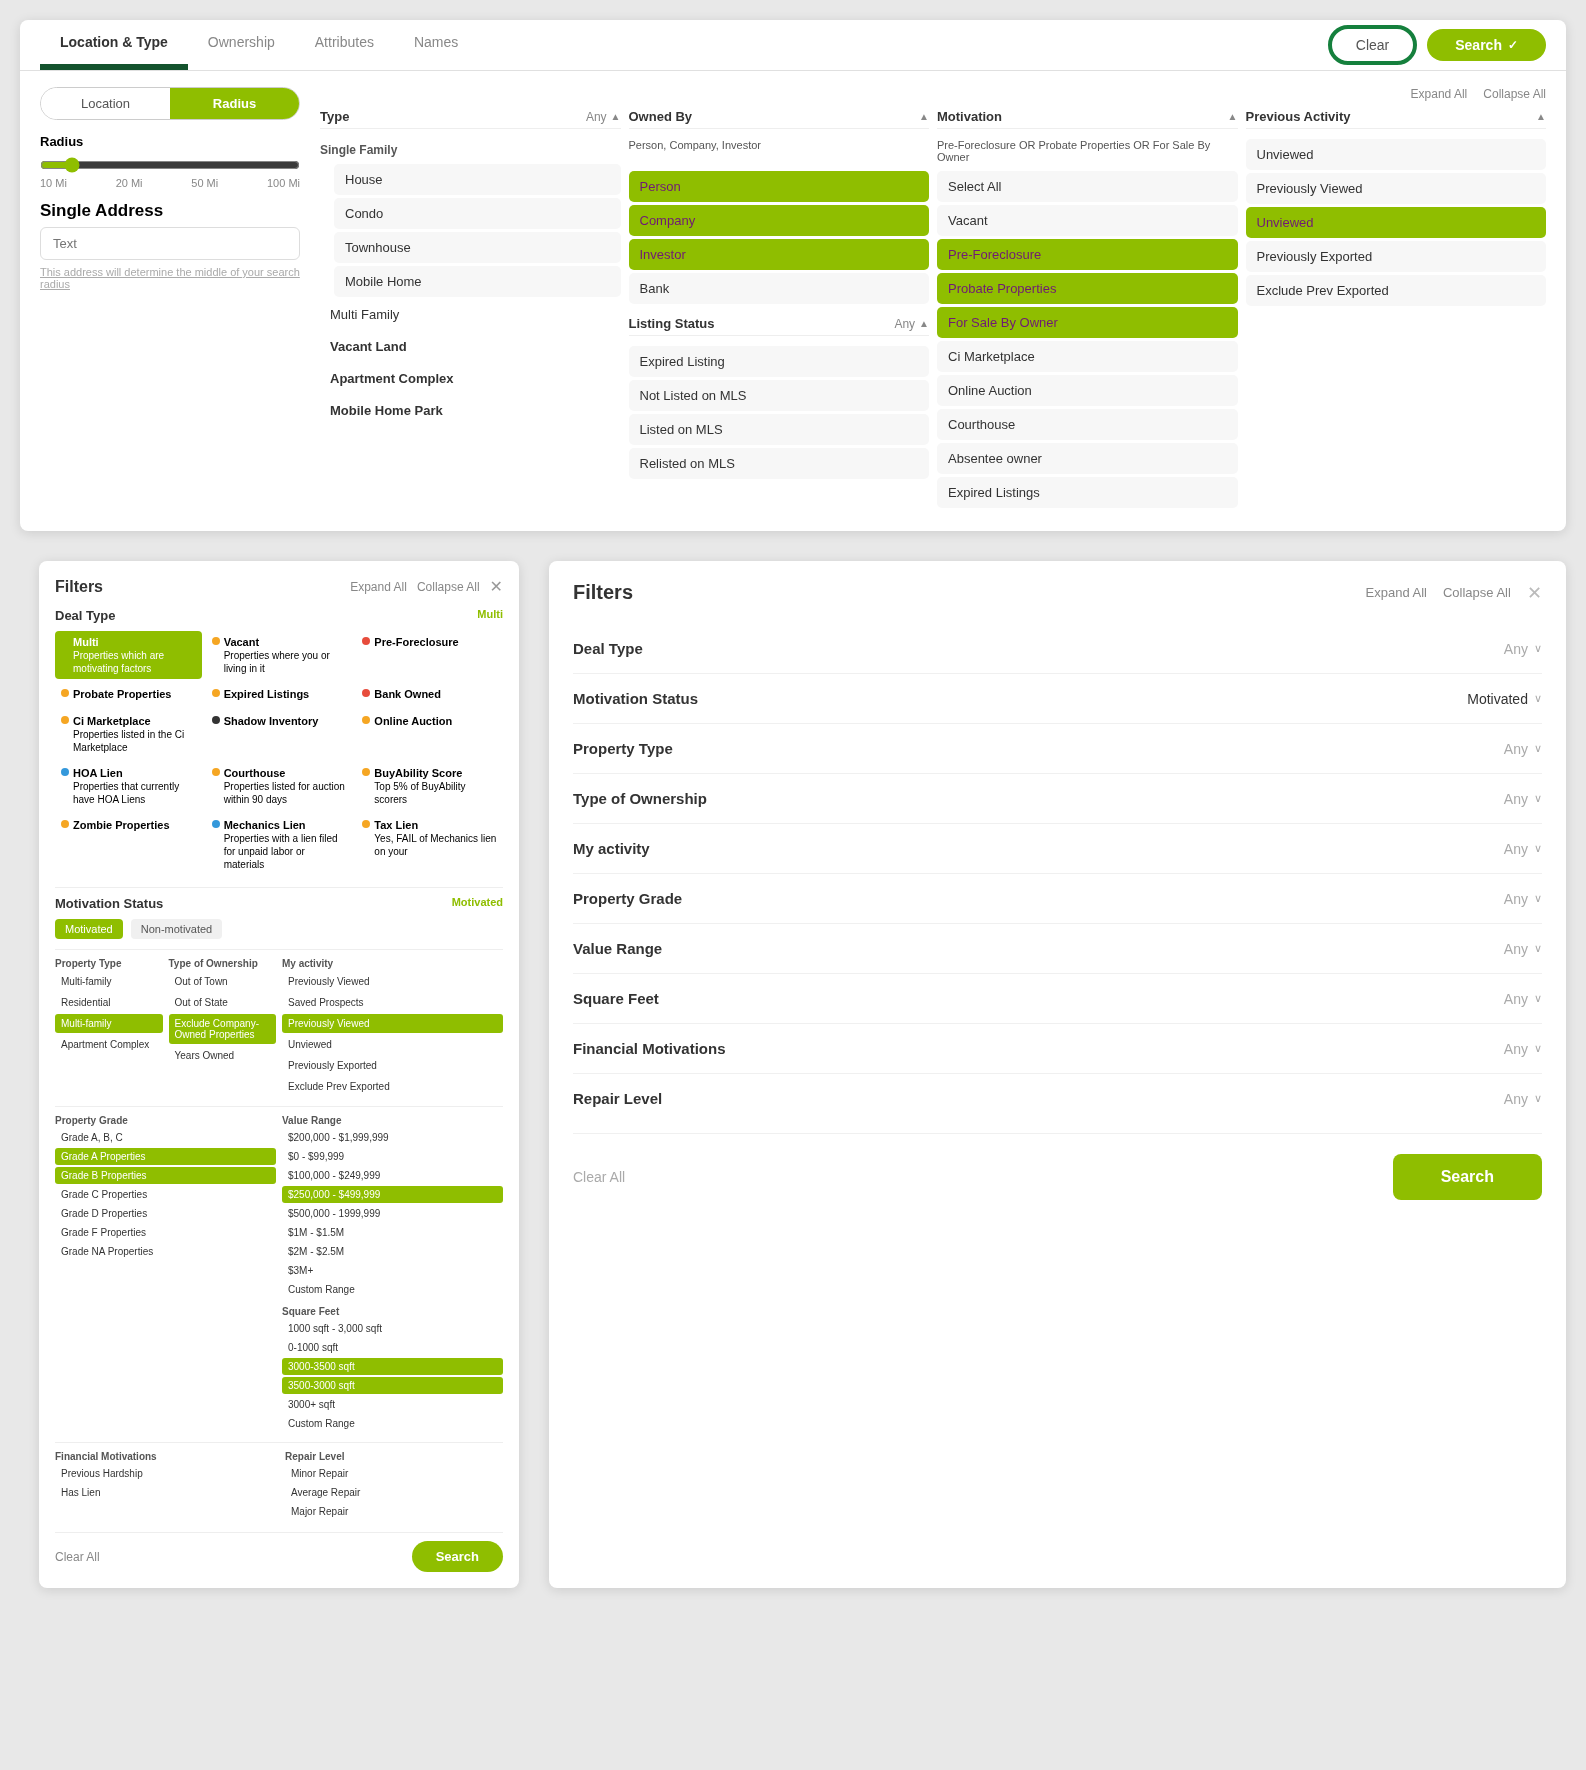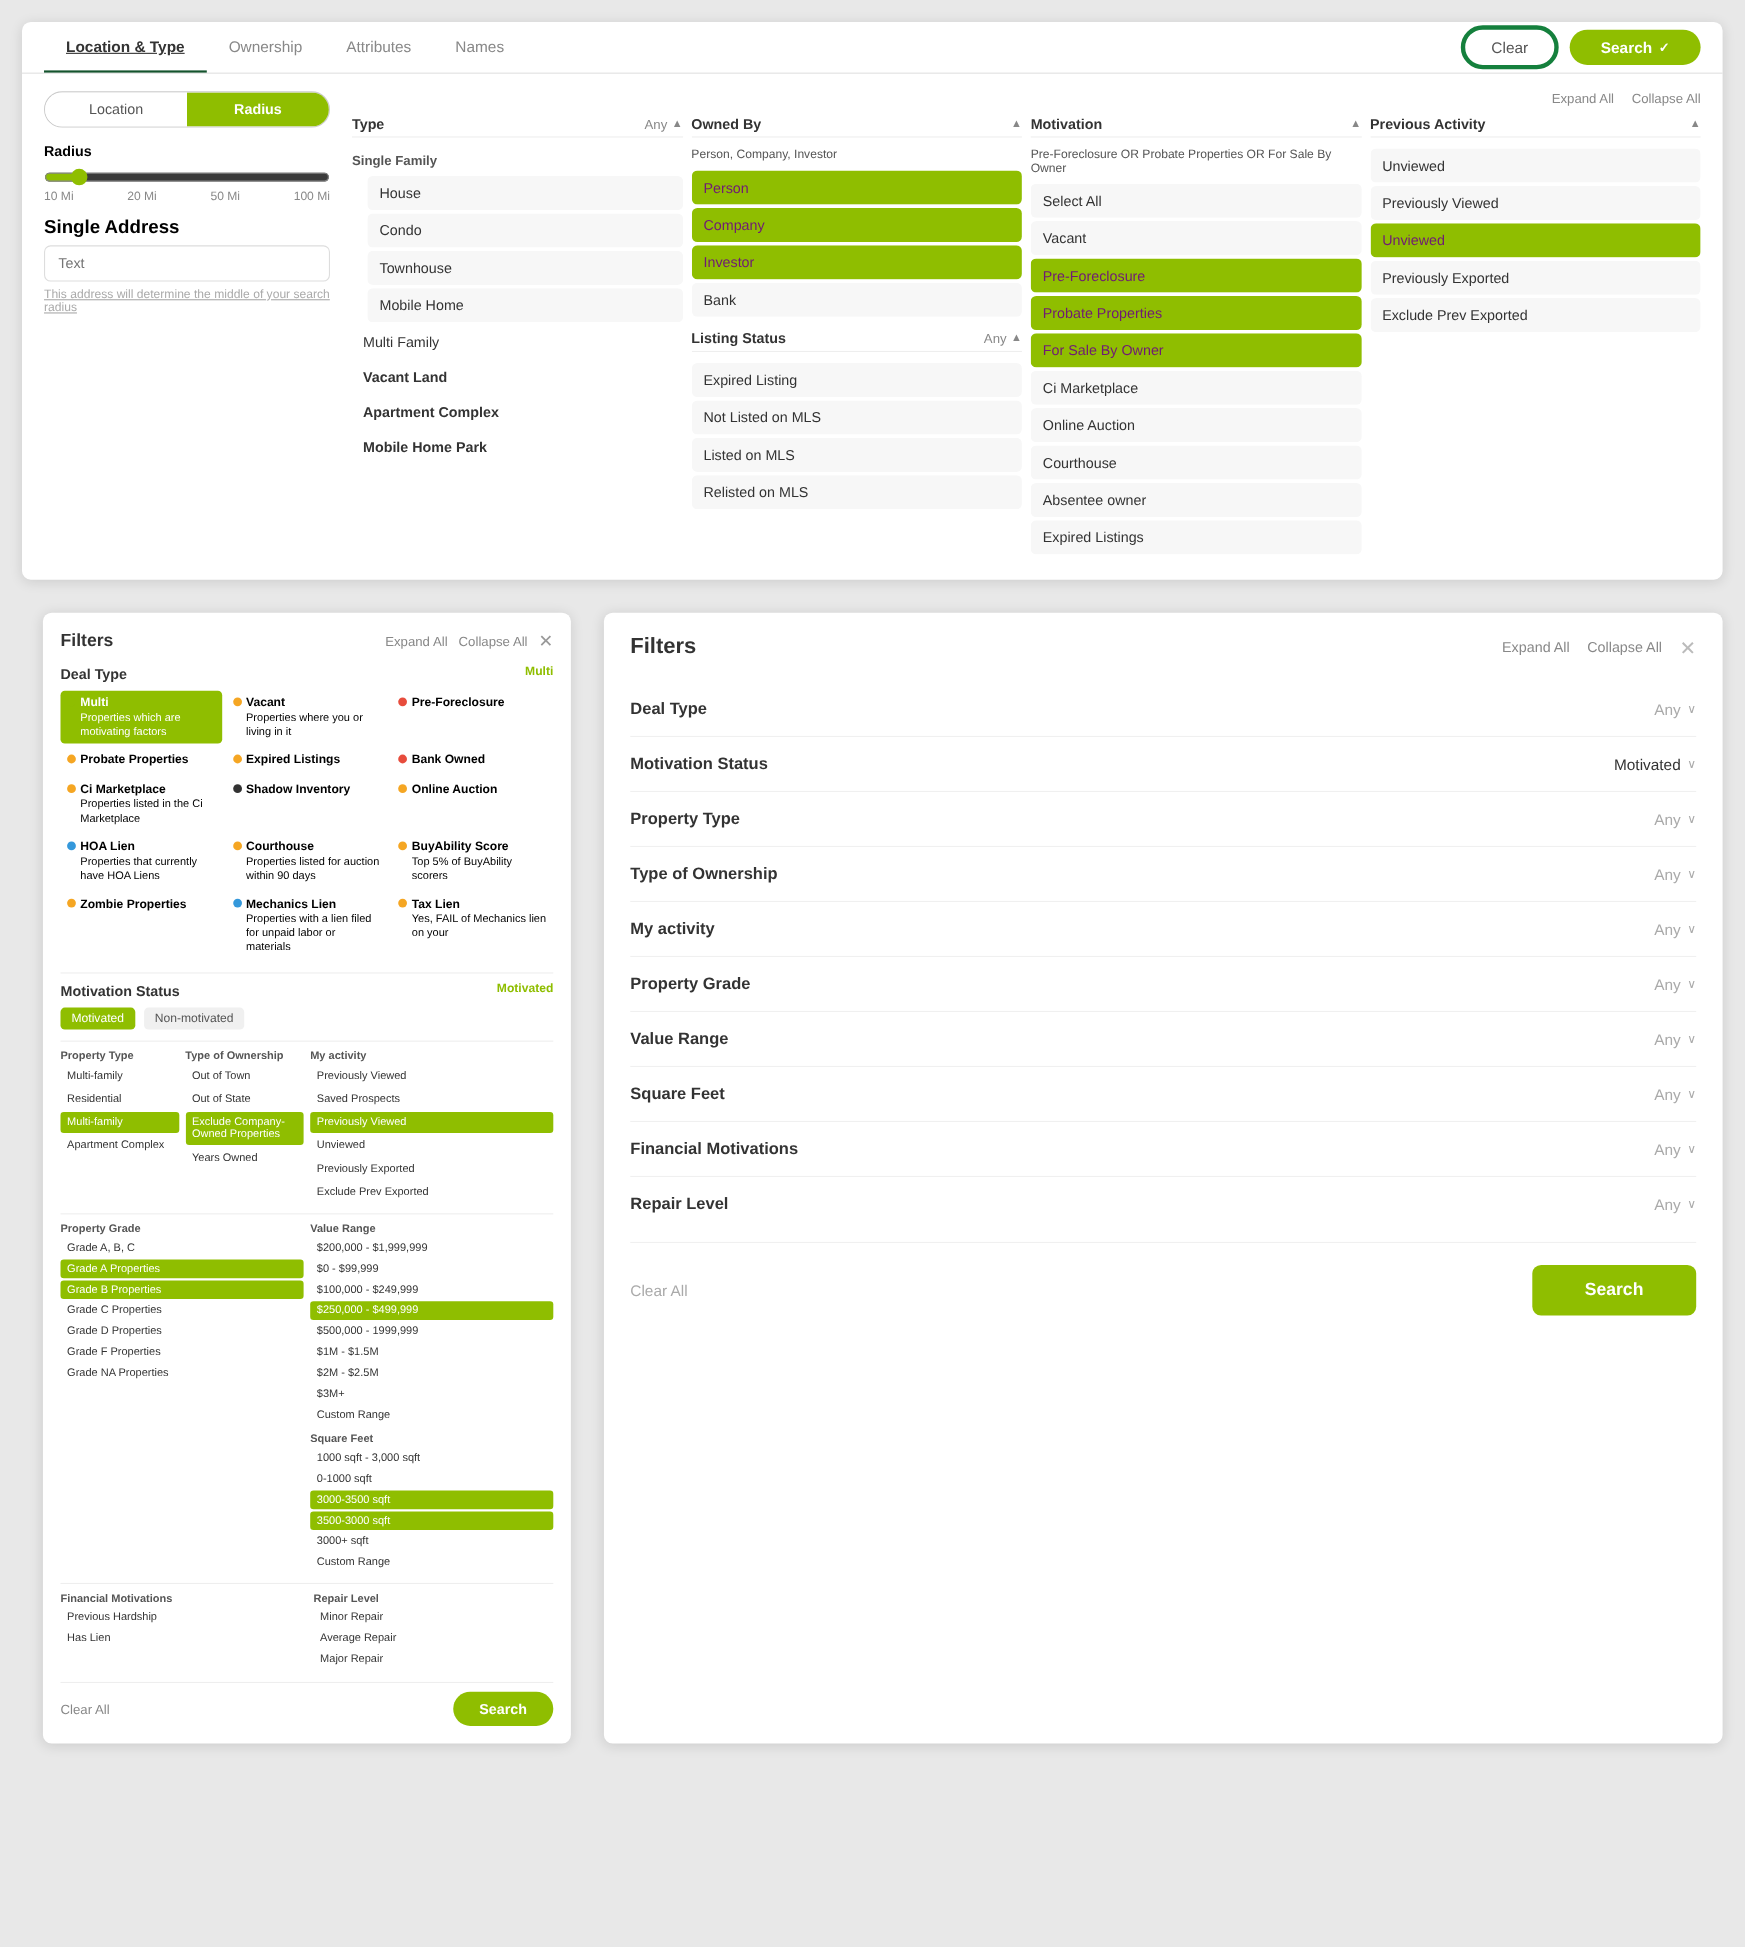--- a/index.html
+++ b/index.html
@@ -31,23 +31,22 @@
     }
     .tab-item {
       padding: 14px 20px;
       cursor: pointer;
       color: #888;
       font-size: 14px;
       border-bottom: 2px solid transparent;
     }
     .tab-item.active {
       color: #333;
-      border-bottom: 2px solid #14532d;
-      font-weight: 600;
-      text-decoration: underline;
+      border-bottom: 6px solid #14532d;
+      font-weight: 600;
     }
     .tab-actions {
       display: flex;
       gap: 10px;
       align-items: center;
     }
     .btn-clear {
       padding: 8px 24px;
       border: 4px solid #15803d;
       border-radius: 20px;
@@ -490,21 +489,21 @@
           <div class="filter-item none-bg" style="font-weight:600; font-size:13px;">Mobile Home Park</div>
         </div>
 
         <div class="filter-col">
           <div class="col-header">
             <span>Owned By</span>
             <span class="col-header-right">
               <span class="chevron">▲</span>
             </span>
           </div>
-          <div style="font-size:11px; color:#555; margin-bottom:8px;">Person, Company, Investor</div>
+          <div style="font-size:11px; color:#555; margin-bottom:20px;">Person, Company, Investor</div>
           <div class="filter-item selected">Person</div>
           <div class="filter-item selected">Company</div>
           <div class="filter-item selected">Investor</div>
           <div class="filter-item">Bank</div>
 
           <div style="margin-top:12px;">
             <div class="col-header">
               <span>Listing Status</span>
               <span class="col-header-right">
                 <span>Any</span>

